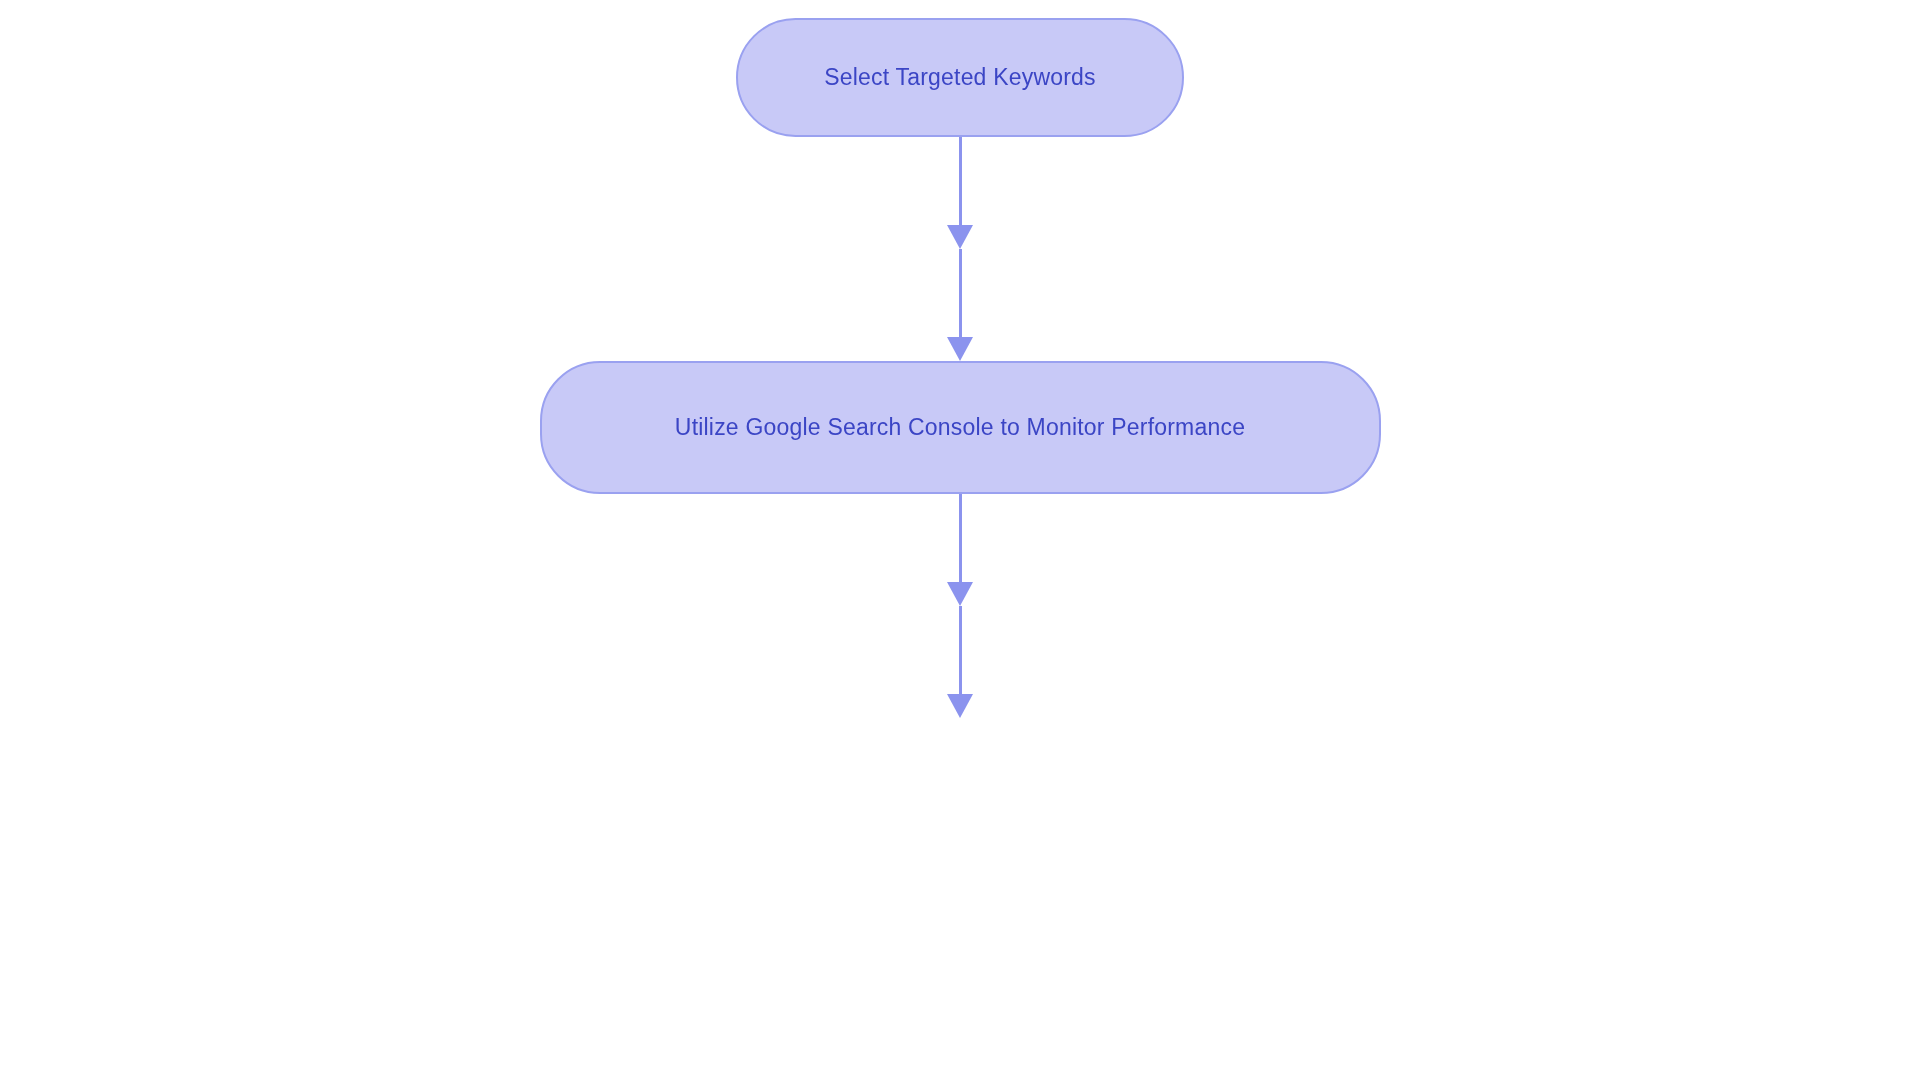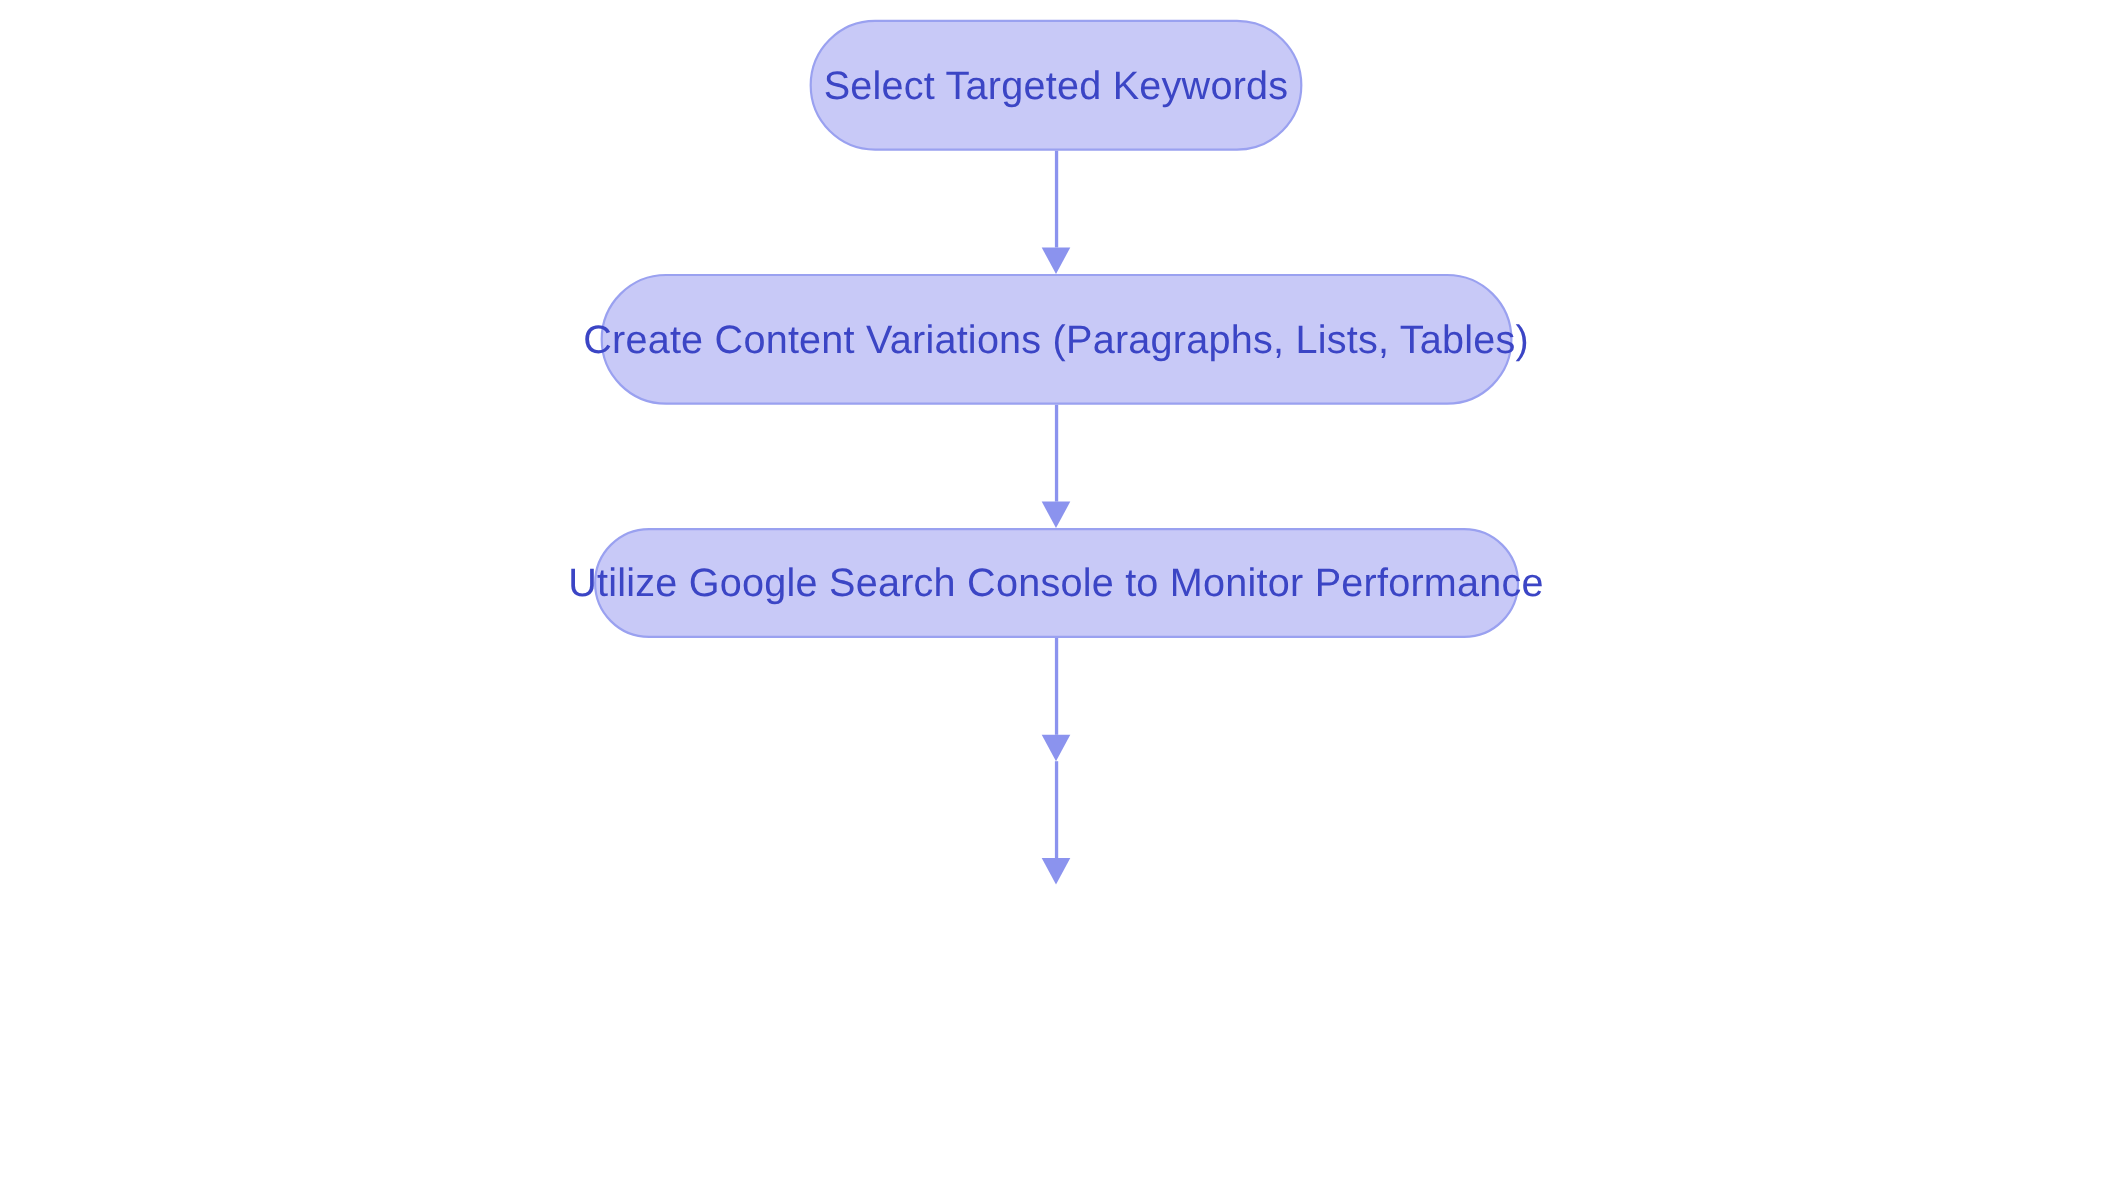--- a/index.html
+++ b/index.html
@@ -32,28 +32,28 @@
   }
   .node {
     display: flex;
     align-items: center;
     justify-content: center;
     height: 119px;
     border-radius: 60px;
     background: var(--node-fill);
     border: 2px solid var(--node-border);
     color: var(--node-text);
-    font-size: 36px;
+    font-size: 23px;
     letter-spacing: 0.2px;
     text-align: left;
     white-space: nowrap;
   }
   .node-1 { width: 448px; }
   .node-2 { width: 829px; }
-  .node-3 { width: 841px; height: 100px; }
+  .node-3 { width: 841px; height: 133px; }
   .node-4 { width: 438px; }
   .node-5 { width: 571px; height: 120px; }
   .arrow {
     height: 112px;
     display: flex;
     flex-direction: column;
     align-items: center;
   }
   .arrow-line {
     width: 3px;
@@ -76,23 +76,20 @@
 
     <div class="node node-1">
       <span>Select Targeted Keywords</span>
     </div>
 
     <div class="arrow">
       <div class="arrow-line"></div>
       <div class="arrow-head"></div>
     </div>
 
-    <div class="node node-2">
-      <span>Create Content Variations (Paragraphs, Lists, Tables)</span>
-    </div>
 
     <div class="arrow">
       <div class="arrow-line"></div>
       <div class="arrow-head"></div>
     </div>
 
     <div class="node node-3">
       <span>Utilize Google Search Console to Monitor Performance</span>
     </div>
 

